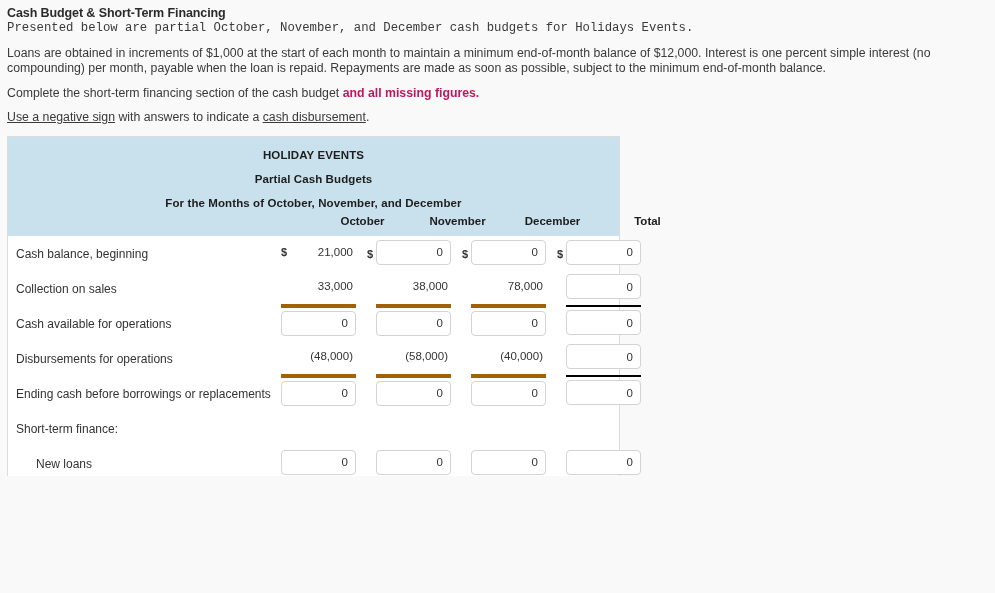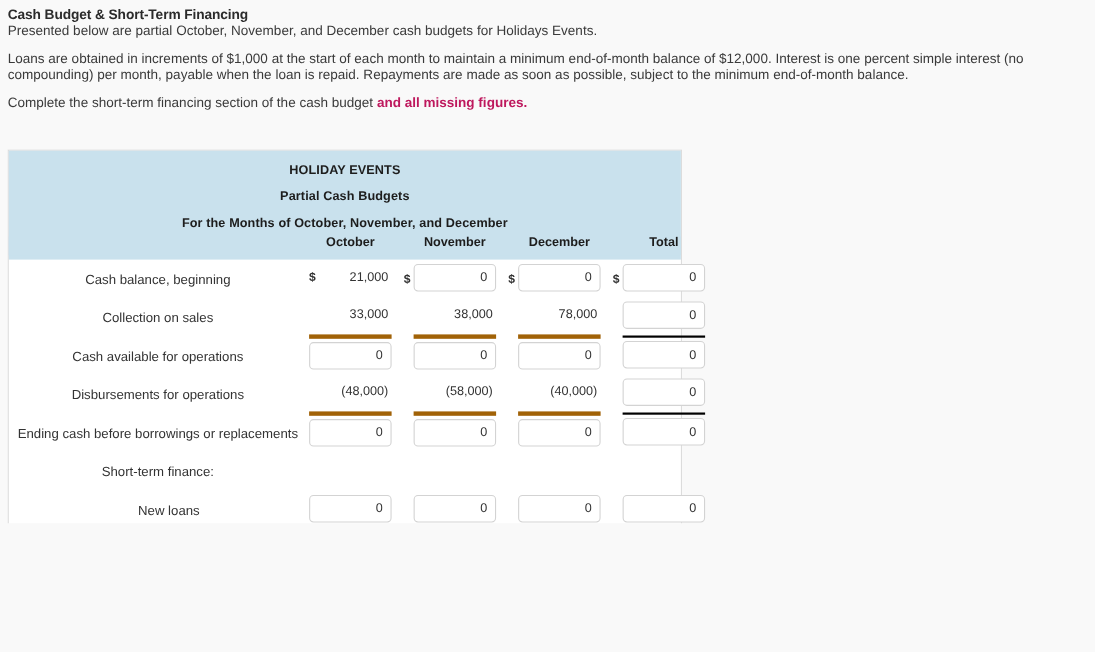--- a/index.html
+++ b/index.html
@@ -26,21 +26,21 @@
     margin: 0 0 1px 0;
     color: #2b2b2b;
     letter-spacing: -0.1px;
   }
   .intro p {
     font-size: 12.3px;
     line-height: 15.5px;
     margin: 0 0 9px 0;
     color: #3a3a3a;
   }
-  .intro p.tight { margin-bottom: 9px; }
+  .intro p.tight { margin-bottom: 9px; font-family: Liberation Mono, monospace; }
   .intro b { font-weight: bold; color: #be185d; }
   .u { text-decoration: underline; }
 
   
   .budget-wrap {
     position: absolute;
     left: 7px;
     top: 136px;
     width: 613px;
     border: 1px solid #dcdcdc;
@@ -55,20 +55,21 @@
     font-size: 11.5px;
     font-weight: bold;
     color: #1d1d1d;
     line-height: 24px;
     letter-spacing: 0.1px;
   }
   .colhead {
     background: #c9e1ed;
     display: block;
     padding-bottom: 5px;
+    margin-left: 44px;
   }
   table.grid {
     width: 100%;
     border-collapse: collapse;
     table-layout: fixed;
   }
   table.grid col.c-label { width: 263px; }
   table.grid col.c-dollar { width: 10px; }
   table.grid col.c-cell   { width: 75px; }
   table.grid col.c-gap    { width: 10px; }
@@ -82,21 +83,20 @@
   }
   .grid td {
     vertical-align: middle;
     padding: 0;
   }
   .rowlabel {
     font-size: 12px;
     color: #333333;
     padding-left: 8px !important;
     white-space: nowrap;
-    text-align: center;
   }
   .rowlabel.indent { padding-left: 28px !important; }
   tr.datarow td { height: 35px; }
   tr.h-ending td { height: 36px; }
 
   .dollar {
     font-size: 11px;
     font-weight: bold;
     color: #333;
     text-align: left;
@@ -142,20 +142,21 @@
 </head>
 <body>
 
 <div id="page">
 
   <div class="intro">
     <h1>Cash Budget &amp; Short-Term Financing</h1>
     <p class="tight">Presented below are partial October, November, and December cash budgets for Holidays Events.</p>
     <p>Loans are obtained in increments of $1,000 at the start of each month to maintain a minimum end-of-month balance of $12,000. Interest is one percent simple interest (no compounding) per month, payable when the loan is repaid. Repayments are made as soon as possible, subject to the minimum end-of-month balance.</p>
     <p><span>Complete the short-term financing section of the cash budget </span><b>and all missing figures.</b></p>
+    <p><span class="u">Use a negative sign</span><span> with answers to indicate a </span><span class="u">cash disbursement</span><span>.</span></p>
   </div>
 
   <div class="budget-wrap">
 
     <div class="bhead">
       <div class="line">HOLIDAY EVENTS</div>
       <div class="line">Partial Cash Budgets</div>
       <div class="line">For the Months of October, November, and December</div>
       <div class="colhead">
         <table class="grid">

